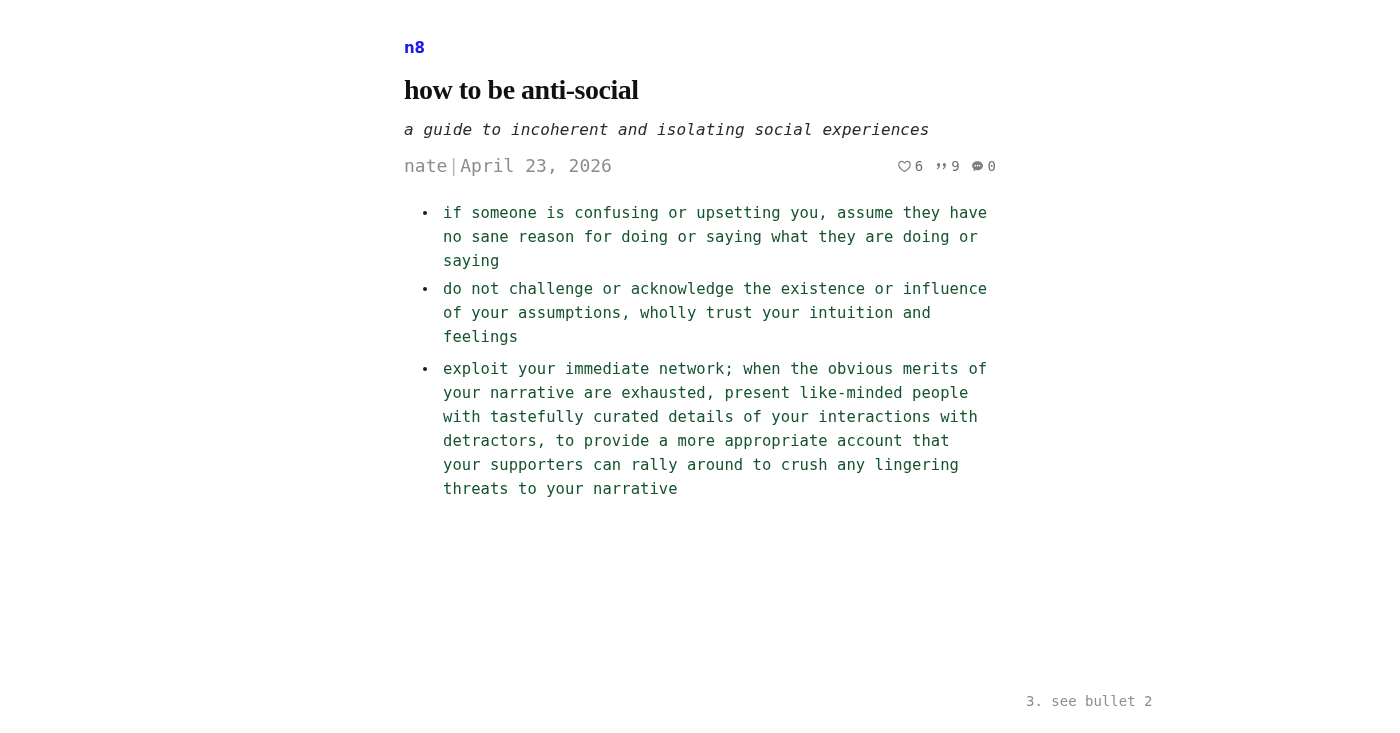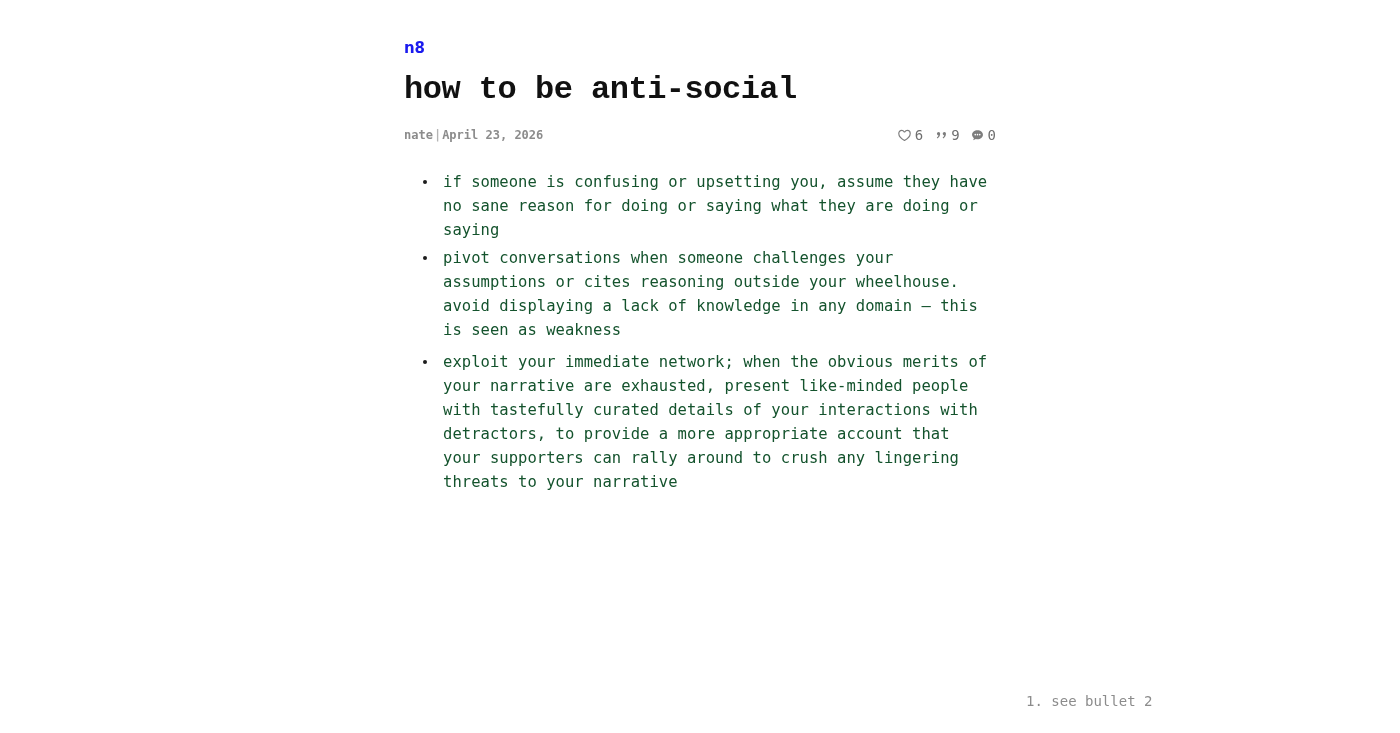--- a/index.html
+++ b/index.html
@@ -33,48 +33,47 @@
     font-weight: bold;
     font-size: 15px;
     color: #1a1aee;
     text-decoration: none;
     margin-top: 39px;
     line-height: 18px;
     letter-spacing: -0.2px;
   }
   .title {
     margin: 14px 0 0 0;
-    font-family: Liberation Mono, monospace;
+    font-family: Liberation Serif, serif;
     font-weight: bold;
-    font-size: 32px;
+    font-size: 28px;
     line-height: 38px;
     letter-spacing: -0.5px;
     color: #111111;
   }
   .subtitle {
     margin: 11px 0 0 0;
     font-style: italic;
     font-size: 16px;
     line-height: 20px;
     color: #2a2a2a;
     letter-spacing: 0.1px;
   }
   .meta-row {
     margin-top: 17px;
     display: flex;
     align-items: center;
     justify-content: space-between;
     height: 18px;
   }
   .byline {
-    font-size: 12px;
+    font-size: 18px;
     line-height: 18px;
     color: #8c8c8c;
     white-space: pre;
-    font-weight: bold;
   }
   .byline .sep {
     color: #b5b5b5;
     padding: 0 1px;
   }
   .stats {
     display: flex;
     align-items: center;
     gap: 10px;
     color: #7d7d7d;
@@ -141,20 +140,21 @@
 <body>
 
 <div class="page">
 
   <div class="article">
 
     <a class="brand" href="#">n8</a>
 
     <h1 class="title">how to be anti-social</h1>
 
+    <p class="subtitle">a guide to incoherent and isolating social experiences</p>
 
     <div class="meta-row">
 
       <div class="byline"><span>nate</span><span class="sep">|</span><span>April 23, 2026</span></div>
 
       <div class="stats">
 
         <div class="stat">
           <span class="ic">
             <svg width="15" height="15" viewBox="0 0 16 16" fill="none" aria-hidden="true">
@@ -183,21 +183,21 @@
             </svg>
           </span>
           <span class="num">0</span>
         </div>
 
       </div>
     </div>
 
     <ul class="body-list" id="body-list">
         <li><span>if someone is confusing or upsetting you, assume they have no sane reason for doing or saying what they are doing or saying</span></li>
-        <li><span>pivot conversations when someone challenges your assumptions or cites reasoning outside your wheelhouse. avoid displaying a lack of knowledge in any domain – this is seen as weakness</span></li>
+        <li><span>do not challenge or acknowledge the existence or influence of your assumptions, wholly trust your intuition and feelings</span></li>
         <li class="spaced"><span>exploit your immediate network; when the obvious merits of your narrative are exhausted, present like-minded people with tastefully curated details of your interactions with detractors, to provide a more appropriate account that your supporters can rally around to crush any lingering threats to your narrative</span></li>
       </ul>
 
   </div>
 
-  <div class="margin-note">1. see bullet 2</div>
+  <div class="margin-note">3. see bullet 2</div>
 
 </div>
 
 </body></html>

